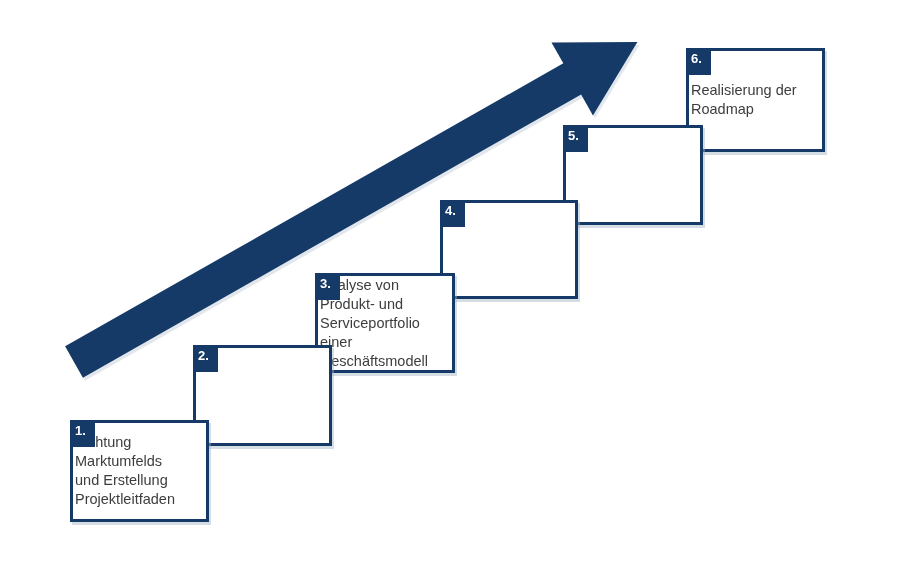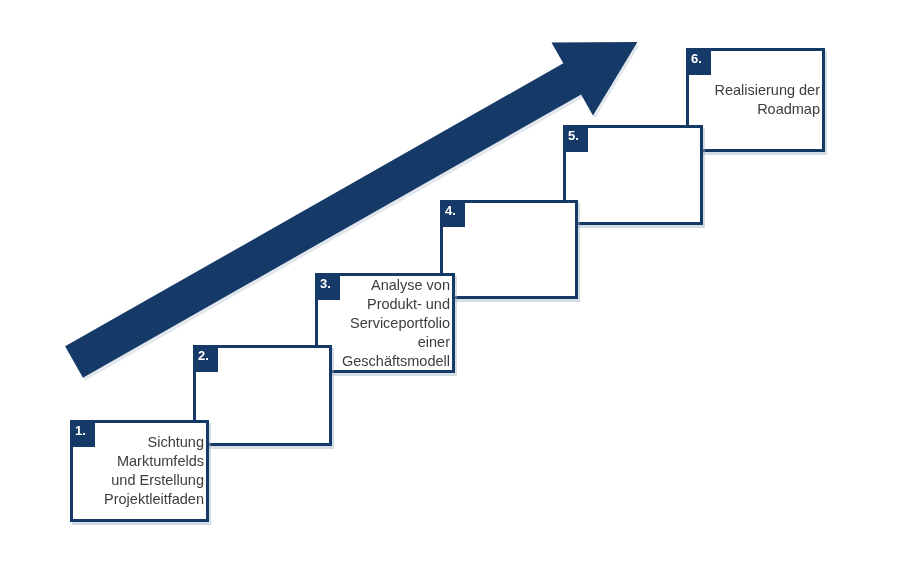--- a/index.html
+++ b/index.html
@@ -41,21 +41,21 @@
     box-sizing: border-box;
     background: var(--navy, #153a68);
     color: #ffffff;
     font-size: 13px;
     font-weight: bold;
     padding: 3px 0 0 5px;
     line-height: 1.2;
   }
   .label {
     width: 100%;
-    text-align: right;
+    text-align: left;
     color: var(--text-color, #3d3d3d);
     font-size: 14.5px;
     line-height: 19px;
     white-space: pre-line;
     padding: 0 2px;
   }
   
   .step-1 { left: 70px;  top: 420px; width: 139px; height: 102px; z-index: 8; }
   .step-2 { left: 193px; top: 345px; width: 139px; height: 101px; z-index: 7; }
   .step-3 { left: 315px; top: 273px; width: 140px; height: 100px; z-index: 6; }

